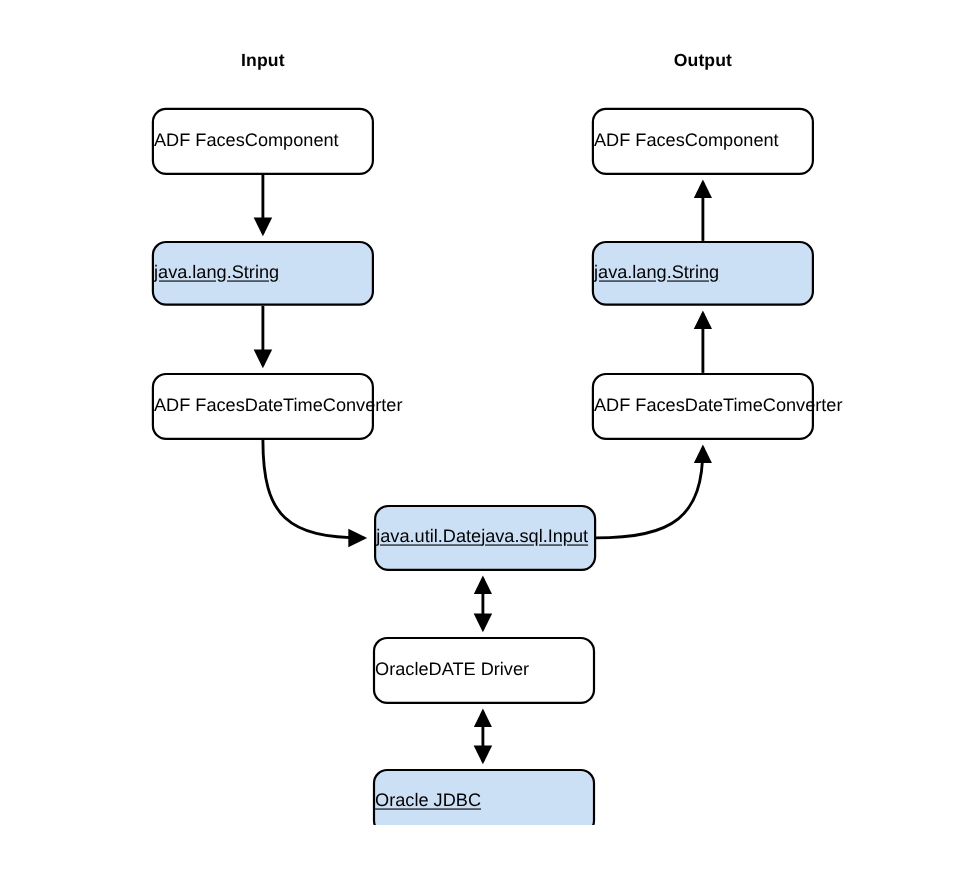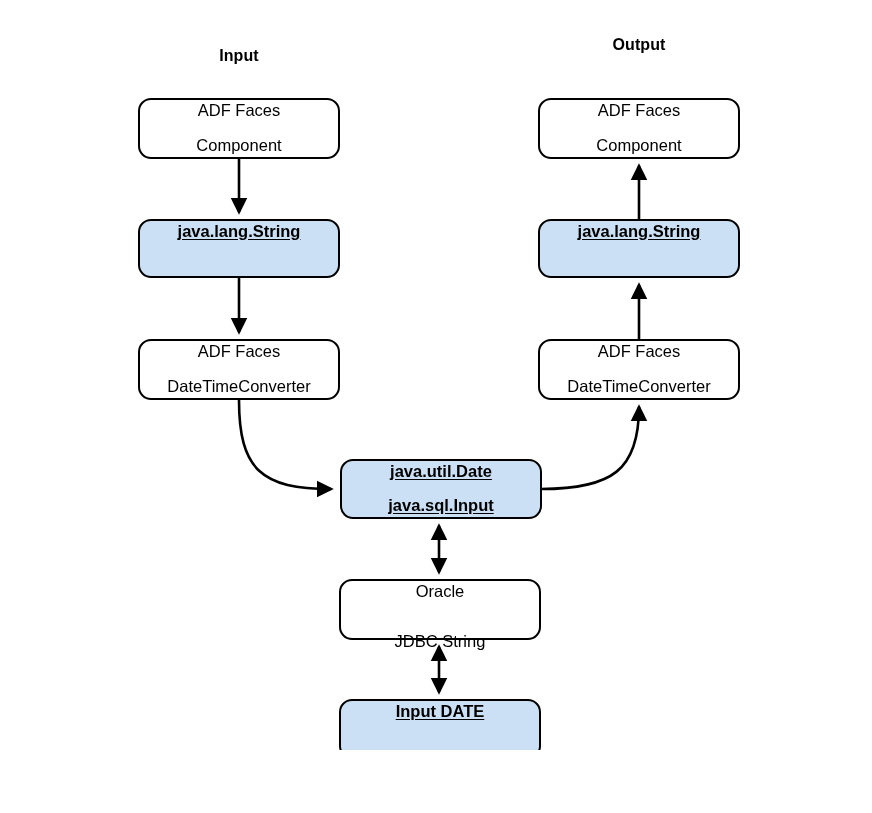--- a/index.html
+++ b/index.html
@@ -34,40 +34,38 @@
     white-space: nowrap;
     transform: translateX(-50%);
     letter-spacing: 0.1px;
   }
   .node {
     position: absolute;
     box-sizing: border-box;
     border: 2.6px solid #000000;
     border-radius: 13px;
     display: flex;
-    flex-direction: column;
     align-items: center;
-    justify-content: space-between;
+    justify-content: flex-start;
     color: #000000;
     font-size: 16.5px;
     line-height: 1.32;
     text-align: center;
     background: #ffffff;
   }
   .node.data-type {
     background: #cce0f5;
   }
   .node .line {
     display: block;
     white-space: nowrap;
   }
   .node.data-type .line {
     text-decoration: underline;
     text-underline-offset: 2px;
-    font-weight: bold;
   }
 </style>
 </head>
 <body>
 
 <div id="canvas" style="background: rgb(255, 255, 255);">
 
   <svg id="edges" viewBox="0 0 872 813" width="872" height="813">
     <defs>
       <marker id="arrow-end" viewBox="0 0 12 12" refX="9.2" refY="6" markerWidth="7.2" markerHeight="7.2" orient="auto-start-reverse">
@@ -84,21 +82,21 @@
         <path d="M 541 489 C 612 489 639 470 639 407" stroke-linecap="butt" marker-end="url(#arrow-end)"></path>
         <path d="M 639 339 L 639 285" stroke-linecap="butt" marker-end="url(#arrow-end)"></path>
         <path d="M 639 219 L 639 166" stroke-linecap="butt" marker-end="url(#arrow-end)"></path>
         <path d="M 439 526 L 439 572" stroke-linecap="butt" marker-end="url(#arrow-end)" marker-start="url(#arrow-start)"></path>
         <path d="M 439 647 L 439 692" stroke-linecap="butt" marker-end="url(#arrow-end)" marker-start="url(#arrow-start)"></path>
       </g>
   </svg>
 
   <div id="headers-layer">
       <div class="col-header" style="left: 239px; top: 47px;">Input</div>
-      <div class="col-header" style="left: 639px; top: 36px;">Output</div>
+      <div class="col-header" style="left: 639px; top: 47px;">Output</div>
     </div>
   <div id="nodes-layer">
       <div class="node" style="left: 138px; top: 98px; width: 202px; height: 61px;">
         <span class="line">ADF Faces</span>
         <span class="line">Component</span>
       </div>
       <div class="node data-type" style="left: 138px; top: 219px; width: 202px; height: 59px;">
         <span class="line">java.lang.String</span>
       </div>
       <div class="node" style="left: 138px; top: 339px; width: 202px; height: 61px;">
@@ -113,22 +111,22 @@
         <span class="line">java.lang.String</span>
       </div>
       <div class="node" style="left: 538px; top: 339px; width: 202px; height: 61px;">
         <span class="line">ADF Faces</span>
         <span class="line">DateTimeConverter</span>
       </div>
       <div class="node data-type" style="left: 340px; top: 459px; width: 202px; height: 60px;">
         <span class="line">java.util.Date</span>
         <span class="line">java.sql.Input</span>
       </div>
-      <div class="node" style="left: 339px; top: 579px; width: 202px; height: 61px; gap: 28px;">
+      <div class="node" style="left: 339px; top: 579px; width: 202px; height: 61px;">
         <span class="line">Oracle</span>
-        <span class="line">JDBC String</span>
+        <span class="line">DATE Driver</span>
       </div>
       <div class="node data-type" style="left: 339px; top: 699px; width: 202px; height: 60px;">
-        <span class="line">Input DATE</span>
+        <span class="line">Oracle JDBC</span>
       </div>
     </div>
 
 </div>
 
 </body></html>

